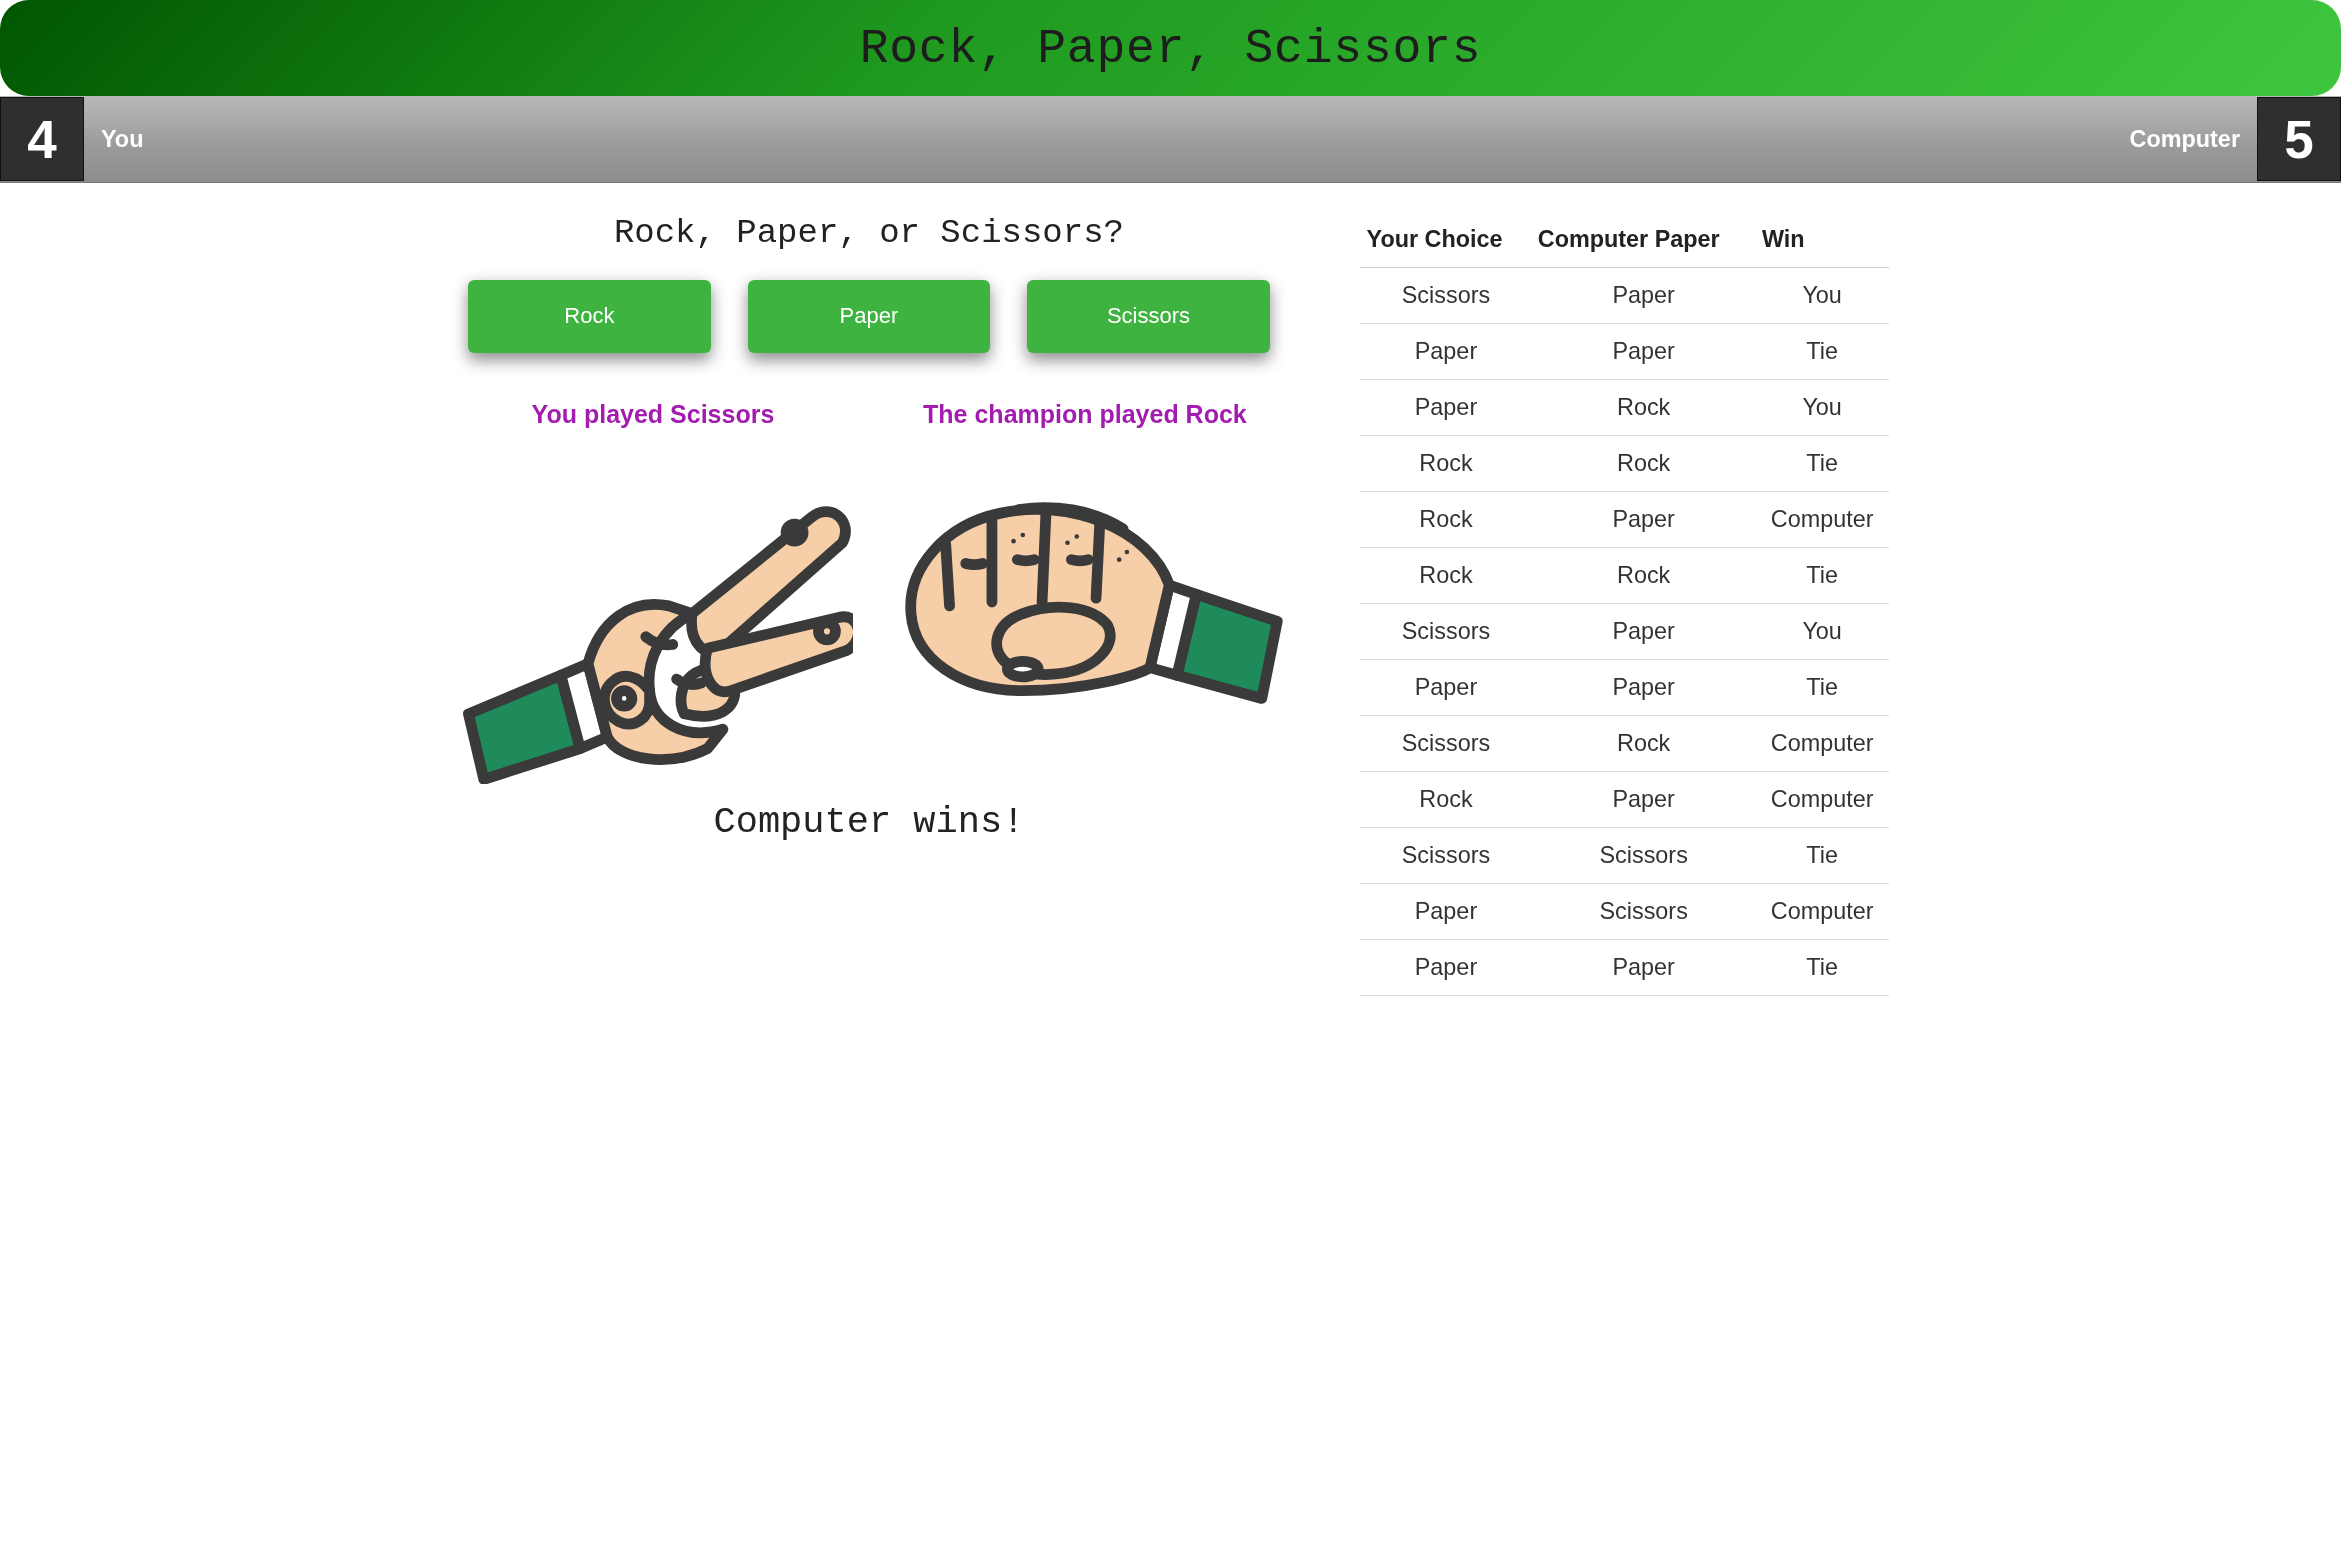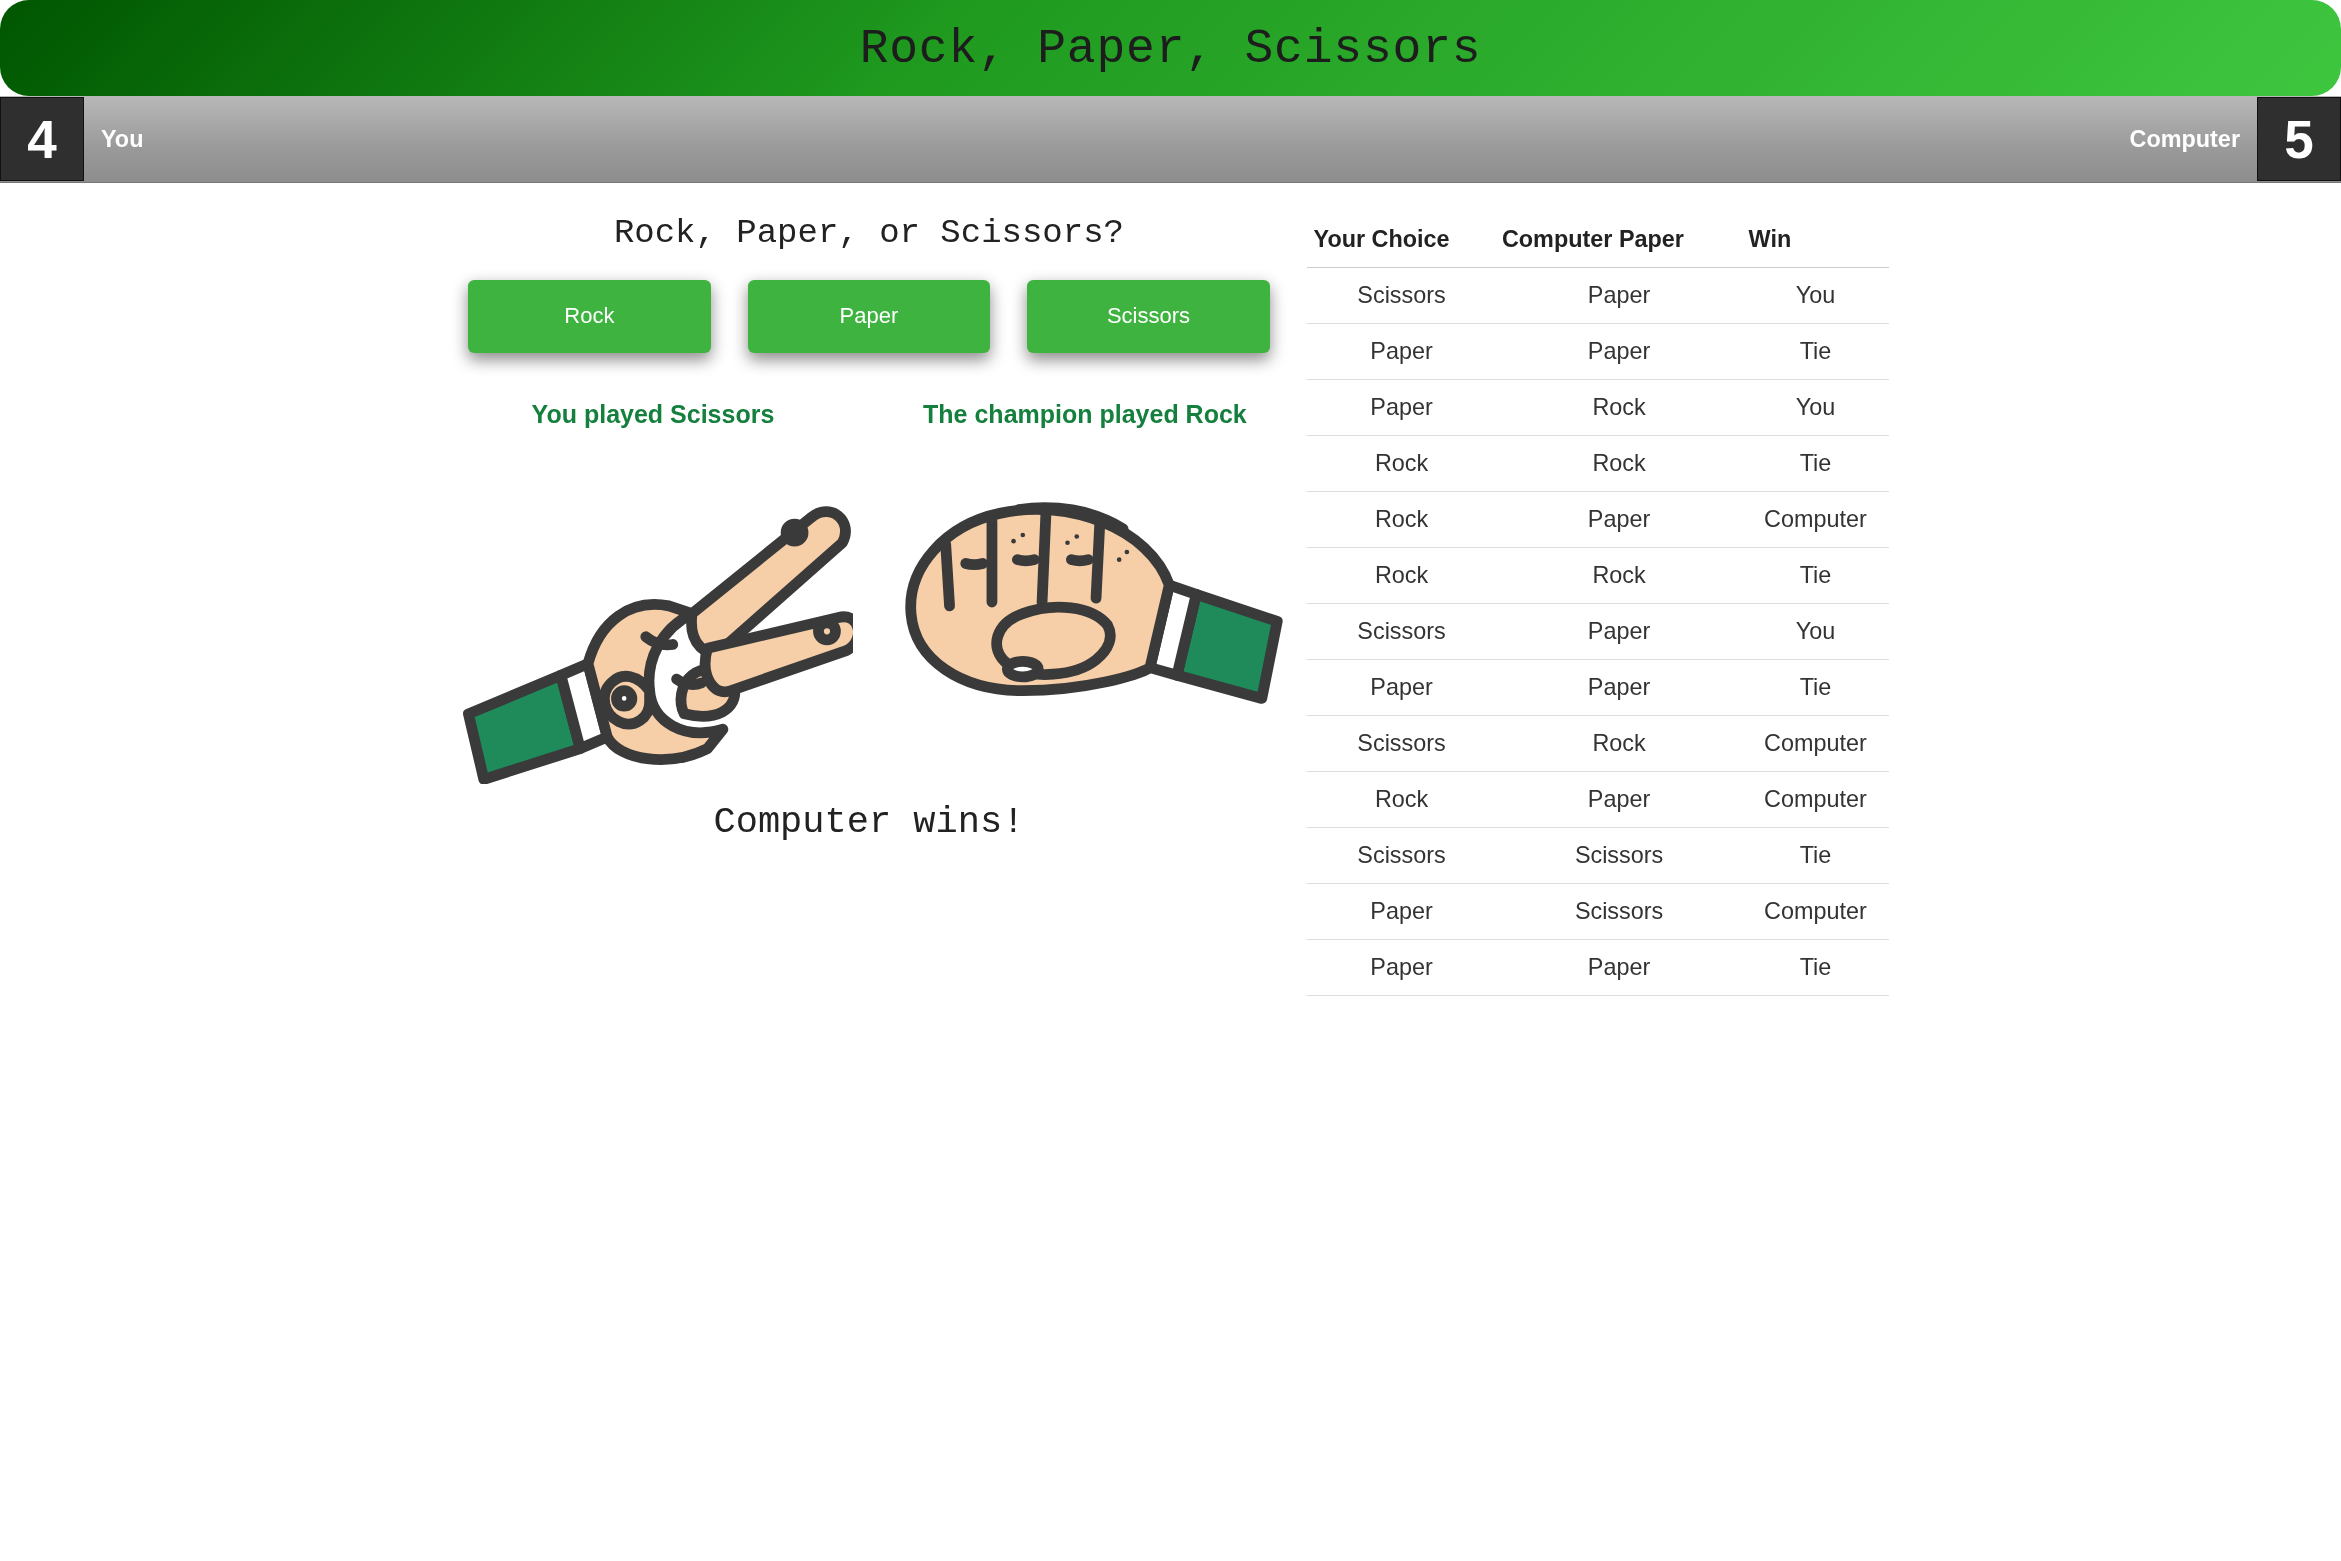--- a/index.html
+++ b/index.html
@@ -59,21 +59,21 @@
     font-weight: 600;
     margin: 0 17px;
   }
 
   
   .main {
     display: flex;
     max-width: 1530px;
     margin: 0 auto;
     padding: 31px 47px 47px;
-    gap: 22px;
+    gap: 75px;
   }
   .left { flex: 0 0 58%; }
   .right { flex: 1; }
 
   .prompt {
     font-size: 34px;
     text-align: center;
     margin-bottom: 28px;
     font-weight: 400;
   }
@@ -100,21 +100,21 @@
 
   .plays {
     display: flex;
     gap: 31px;
     justify-content: space-between;
   }
   .play-col { flex: 1; text-align: center; }
   .play-col .played {
     font-size: 25px;
     font-weight: 600;
-    color: #15803d;
+    color: #a21caf;
     margin-bottom: 15.6px;
   }
   .hand-wrap svg { width: 100%; max-width: 406px; height: auto; }
   .mirror { transform: scaleX(-1); }
 
   .result {
     text-align: center;
     font-size: 37px;
     margin-top: 14px;
     font-weight: 400;

